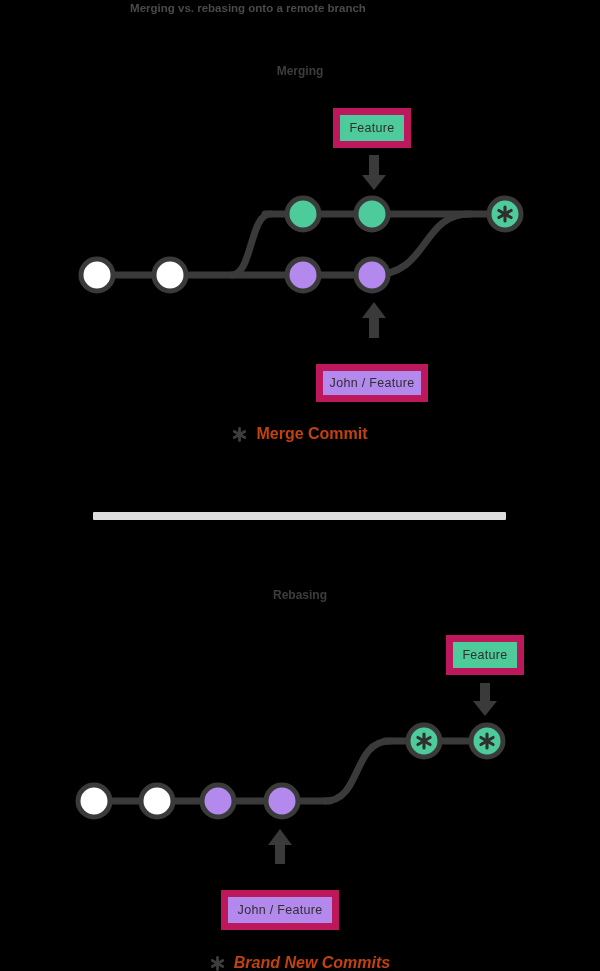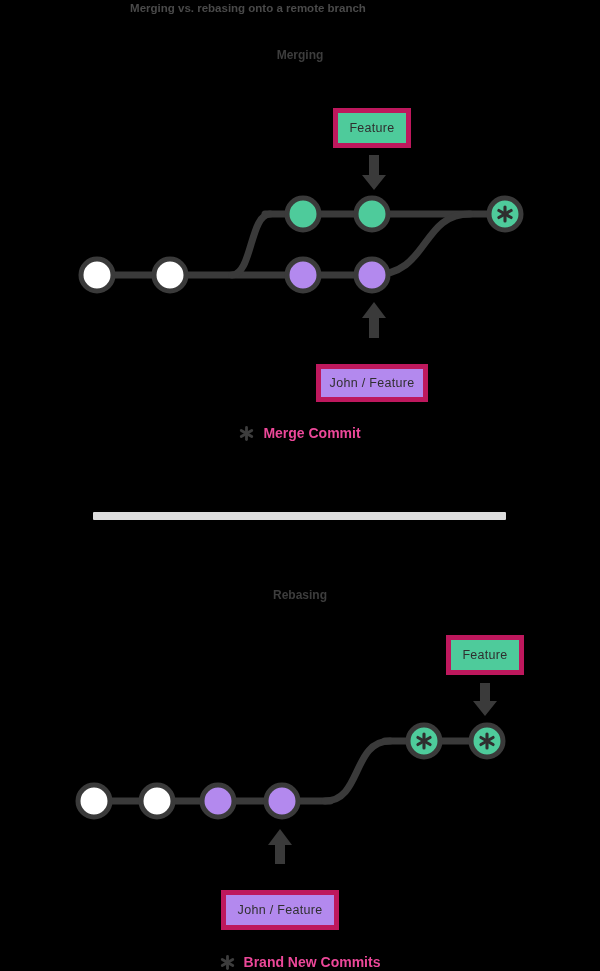--- a/index.html
+++ b/index.html
@@ -37,21 +37,21 @@
 
   .section-label {
     position: absolute;
     width: 600px;
     left: 0;
     text-align: center;
     font-size: 12px;
     font-weight: bold;
     color: #3d3d3d;
   }
-  .section-label.merging { top: 48px; }
+  .section-label.merging { top: 64px; }
   .section-label.rebasing { top: 588px; }
 
   .divider {
     position: absolute;
     left: 93px;
     top: 512px;
     width: 413px;
     height: 8px;
     background: #dddddd;
     border-radius: 1px;
@@ -64,21 +64,21 @@
     top: 0;
     width: 600px;
     height: 971px;
     overflow: visible;
   }
 
   
   .node-box {
     position: absolute;
     box-sizing: border-box;
-    border: 5px solid #be185d;
+    border: 7px solid #be185d;
     display: flex;
     align-items: center;
     justify-content: center;
     font-size: 12.5px;
     color: #2f2f2f;
     letter-spacing: 0.3px;
     white-space: nowrap;
   }
   .node-box.green { background: #4ecb9b; }
   .node-box.purple { background: #b389ee; margin-top: 20px; }
@@ -95,26 +95,26 @@
   #john-feature-box-rebase {
     left: 221px; top: 870px; width: 118px; height: 40px;
   }
 
   
   .legend {
     position: absolute;
     display: flex;
     align-items: center;
     gap: 9px;
-    color: #ec4899;
-    font-size: 14px;
+    color: #c2410c;
+    font-size: 16px;
     font-weight: bold;
   }
   #legend-merge { left: 0; width: 600px; justify-content: center; top: 425px; }
-  #legend-brand-new { left: 0; width: 600px; justify-content: center; top: 954px; }
+  #legend-brand-new { left: 0; width: 600px; justify-content: center; top: 954px; font-style: italic; }
 
   .legend .glyph {
     display: inline-flex;
     align-items: center;
     justify-content: center;
     width: 15px;
     height: 15px;
     color: #3d3d3d;
   }
 </style>

